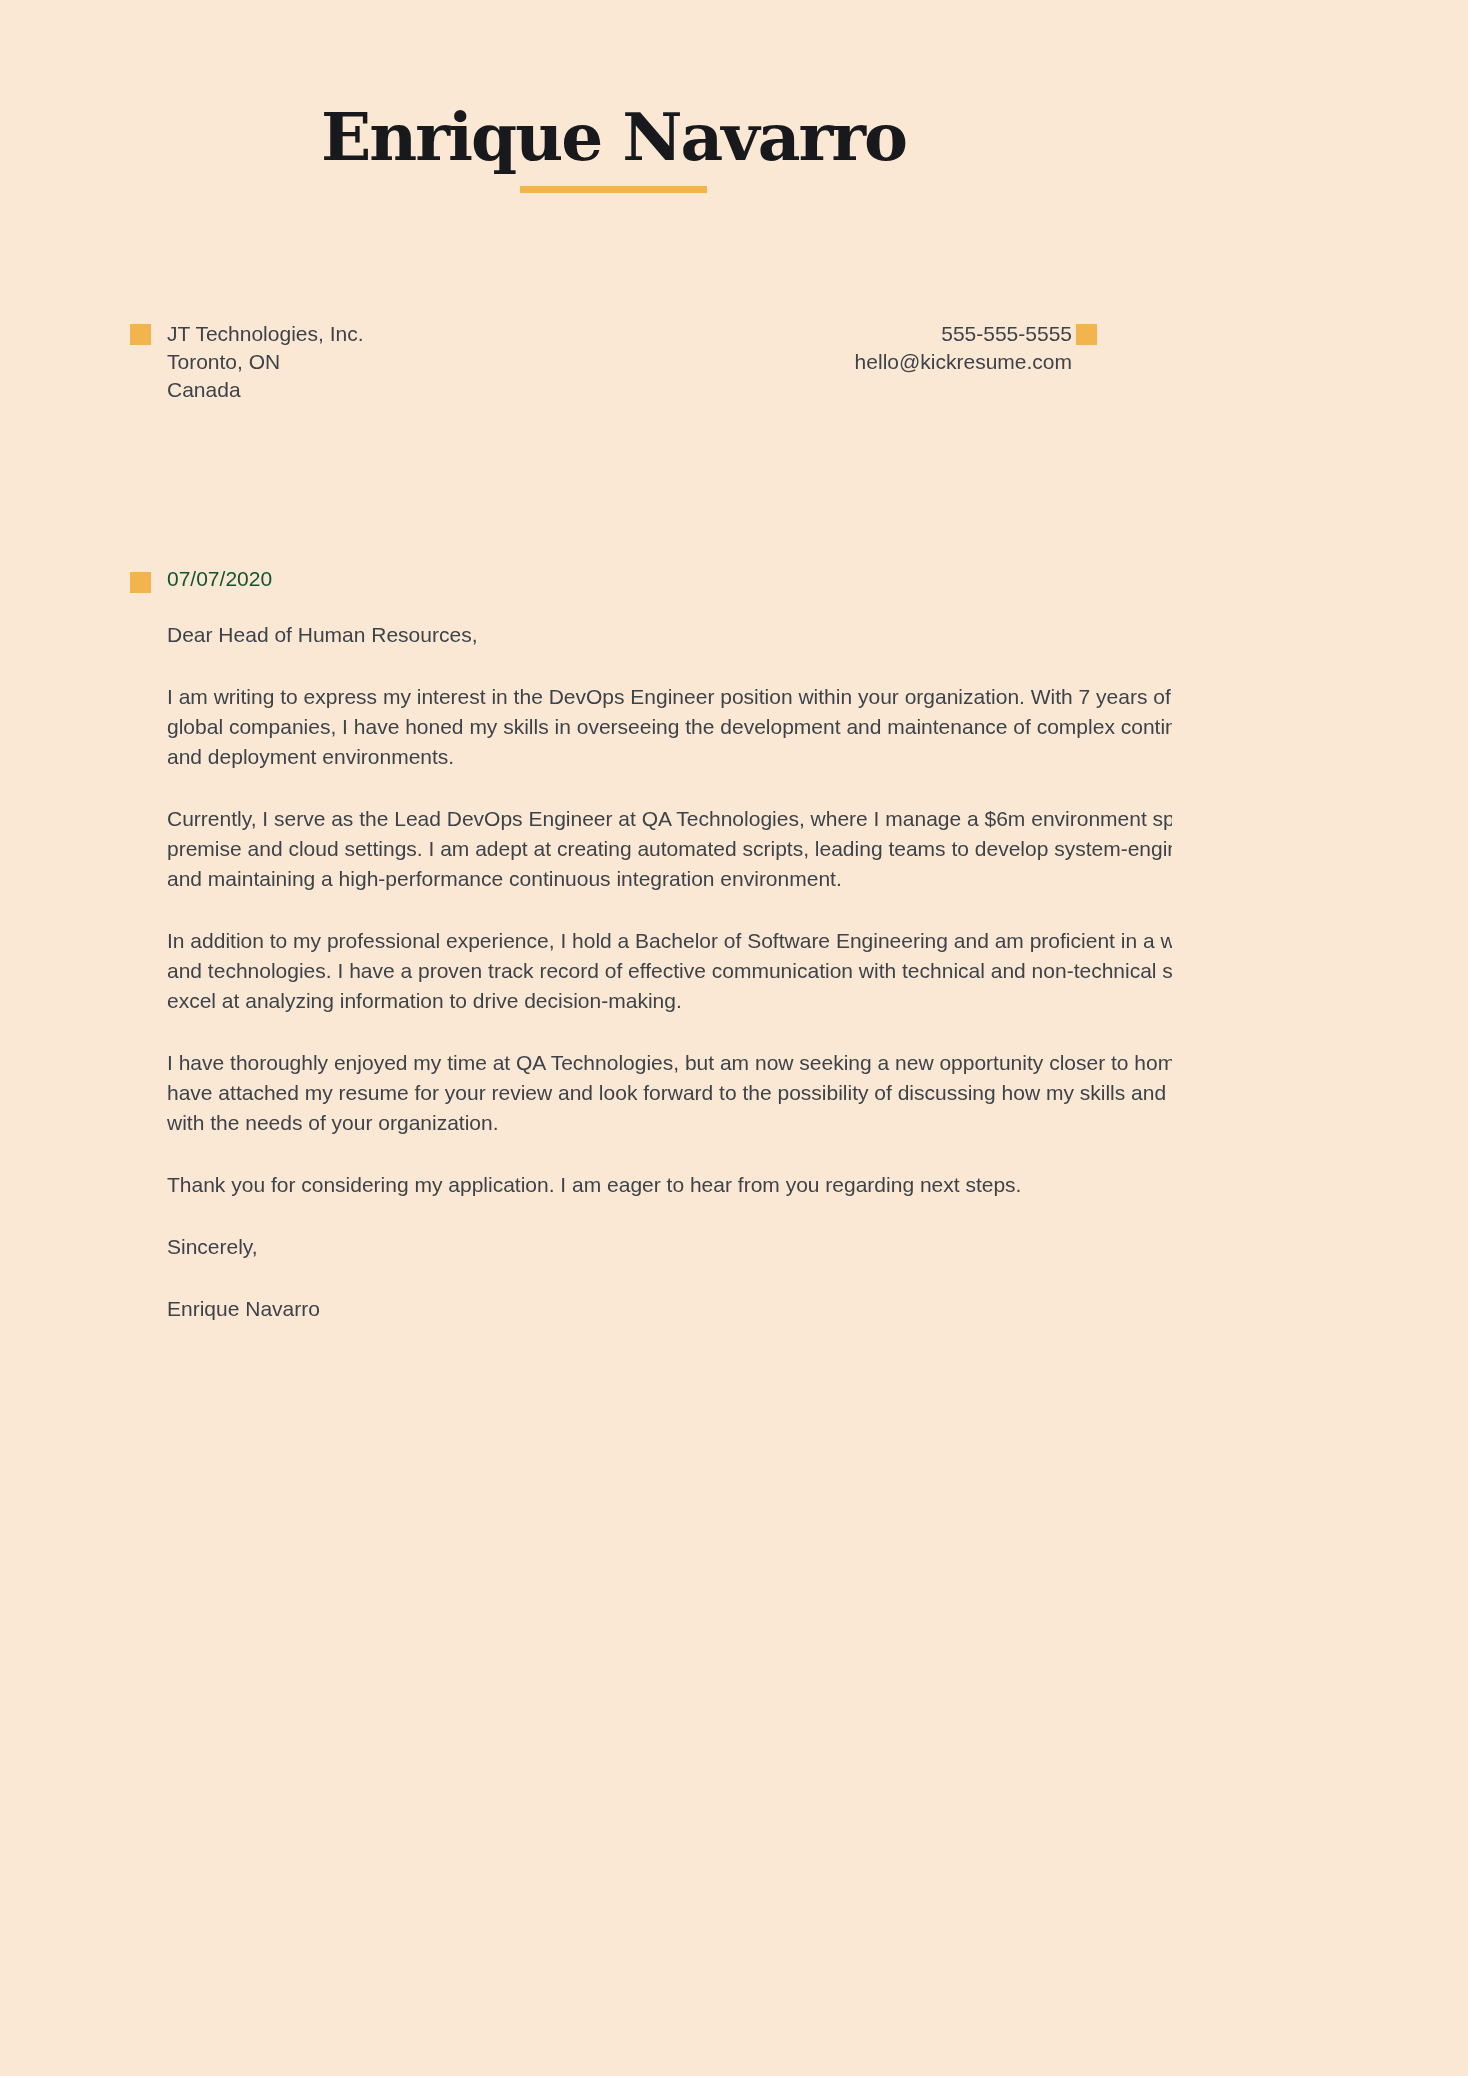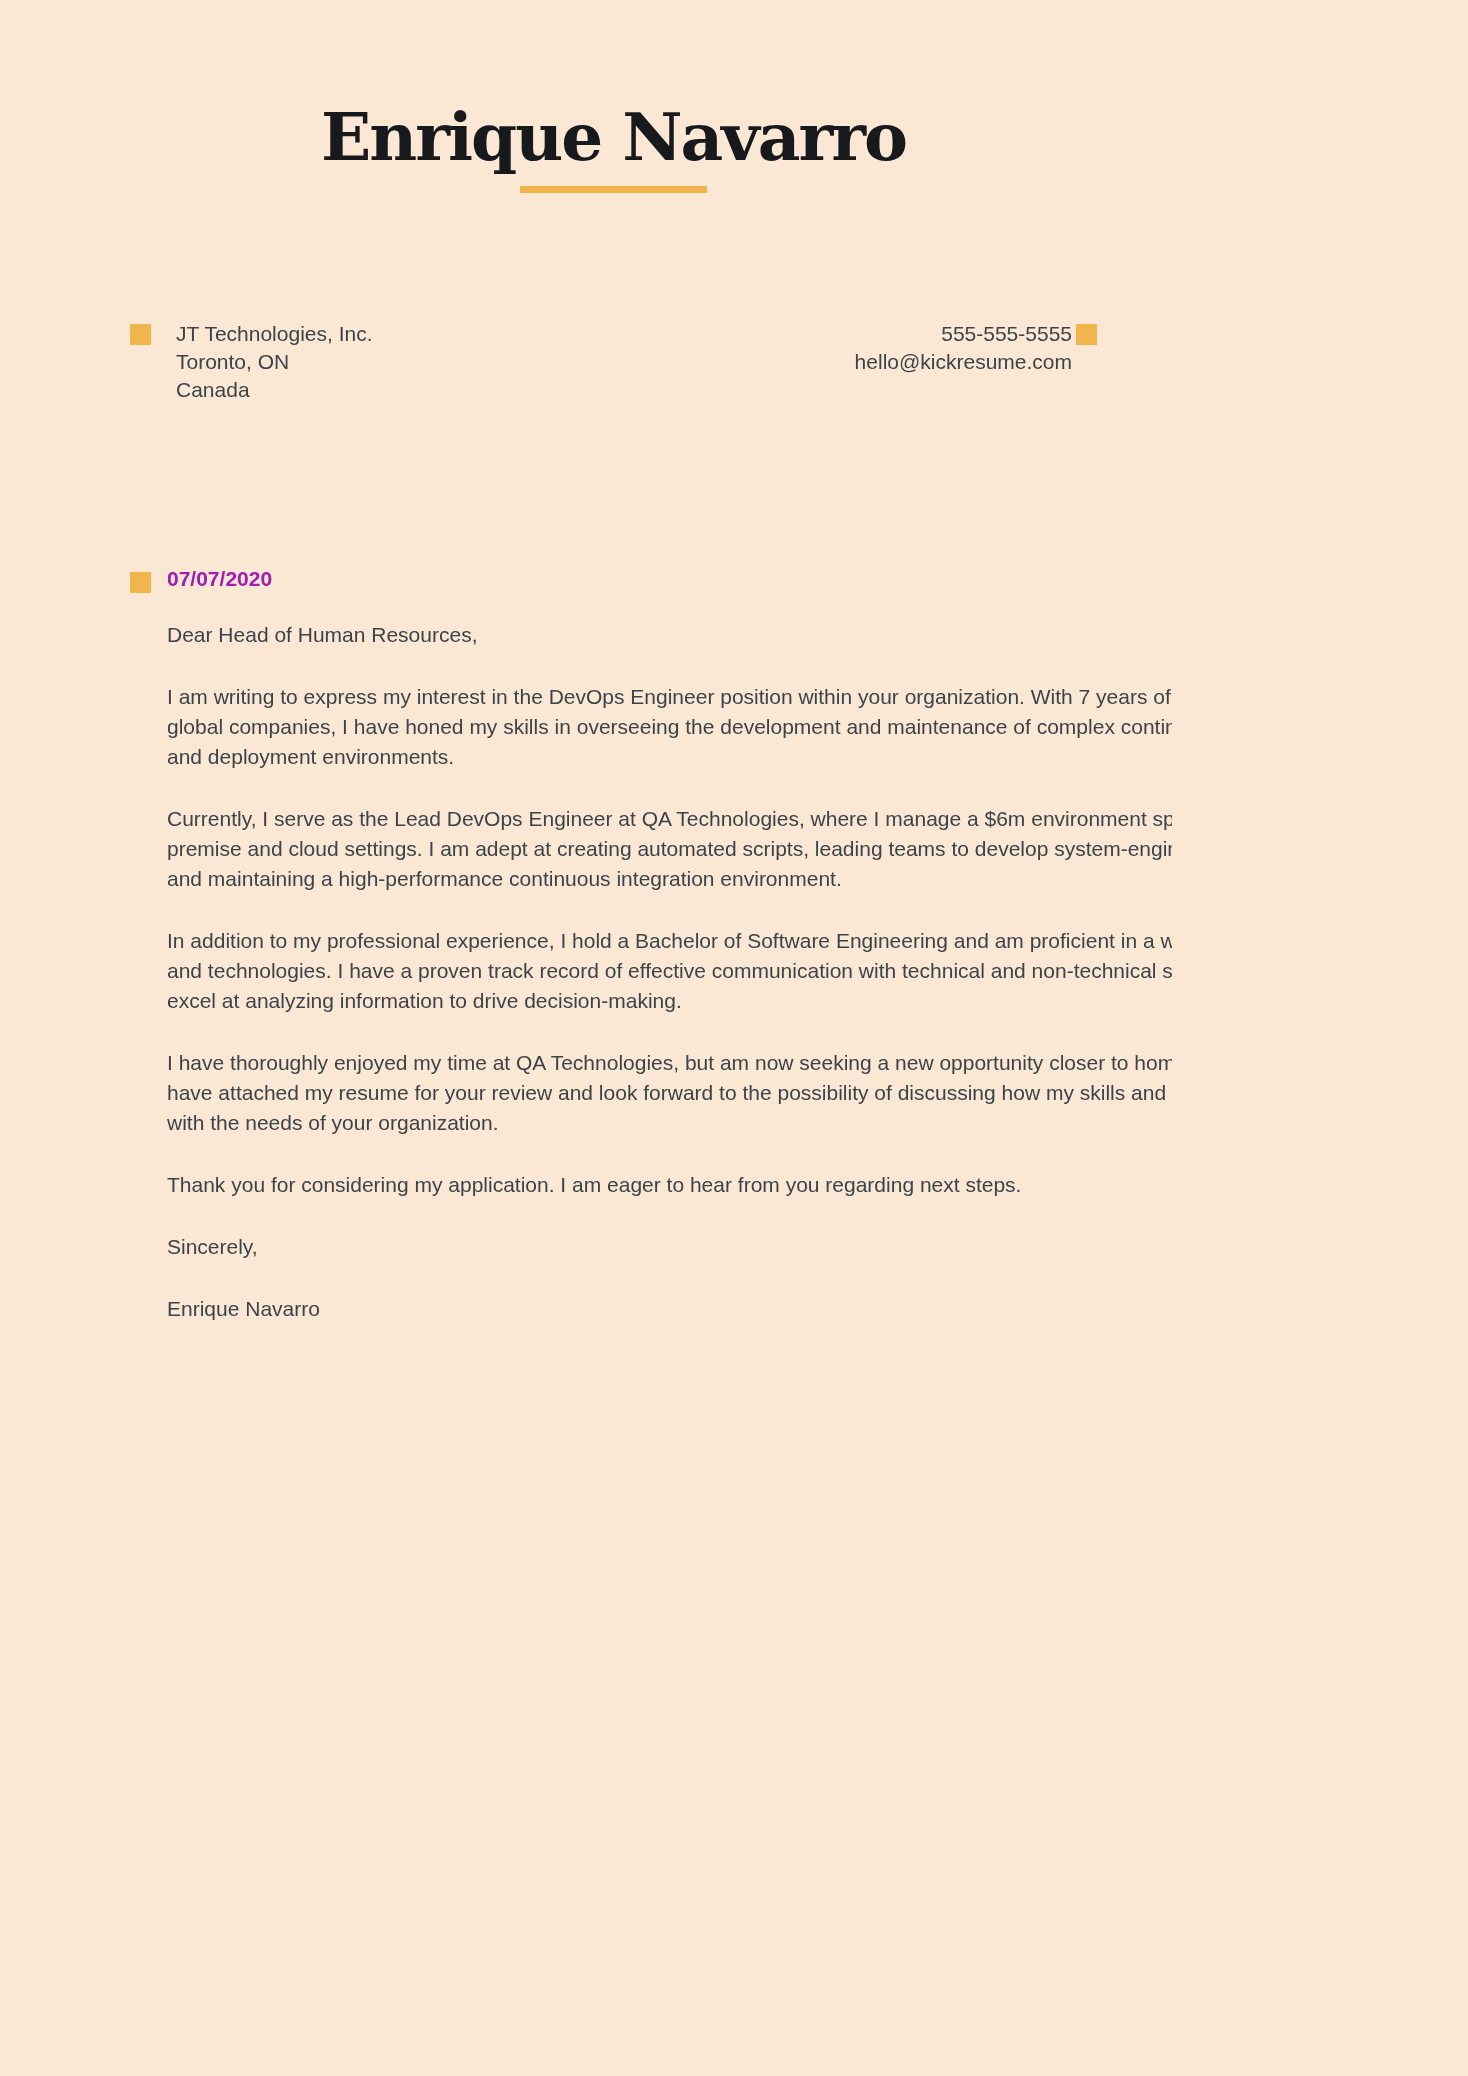--- a/index.html
+++ b/index.html
@@ -38,32 +38,32 @@
     justify-content: space-between;
     margin-top: 127px;
     line-height: 28px;
   }
   .sq {
     width: 21px; height: 21px;
     background: #f2b44d;
     flex: none;
     margin-top: 4px;
   }
-  .block-left  { display: flex; gap: 25px; }
+  .block-left  { display: flex; gap: 16px; }
   .block-right { display: flex; gap: 4px; text-align: right; }
   
   .letter {
     margin-left: 37px;
     margin-top: 160px;
     width: 1183px;
     line-height: 30px;
   }
   .dateblock { position: relative; }
   .dateblock .sq { position: absolute; left: -37px; top: 4px; }
-  .date { font-weight: 700; color: #a21caf; }
+  .date { font-weight: 400; color: #14532d; }
   .salutation { margin: 26px 0 0; }
   p.para { margin: 32px 0 0; }
 </style>
 </head>
 <body>
 
 <div class="page">
 
   <div class="name">Enrique Navarro</div>
   <div class="rule"></div>

